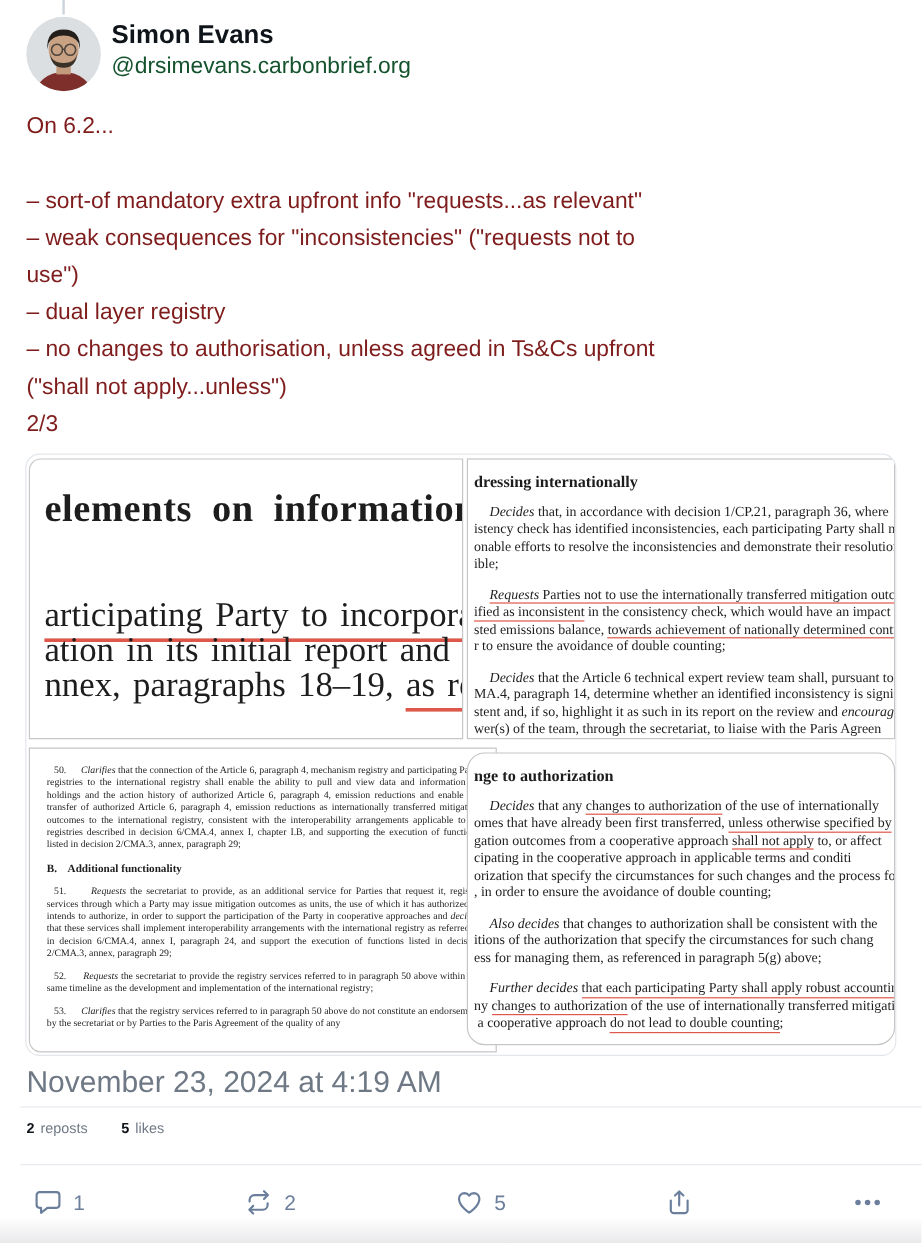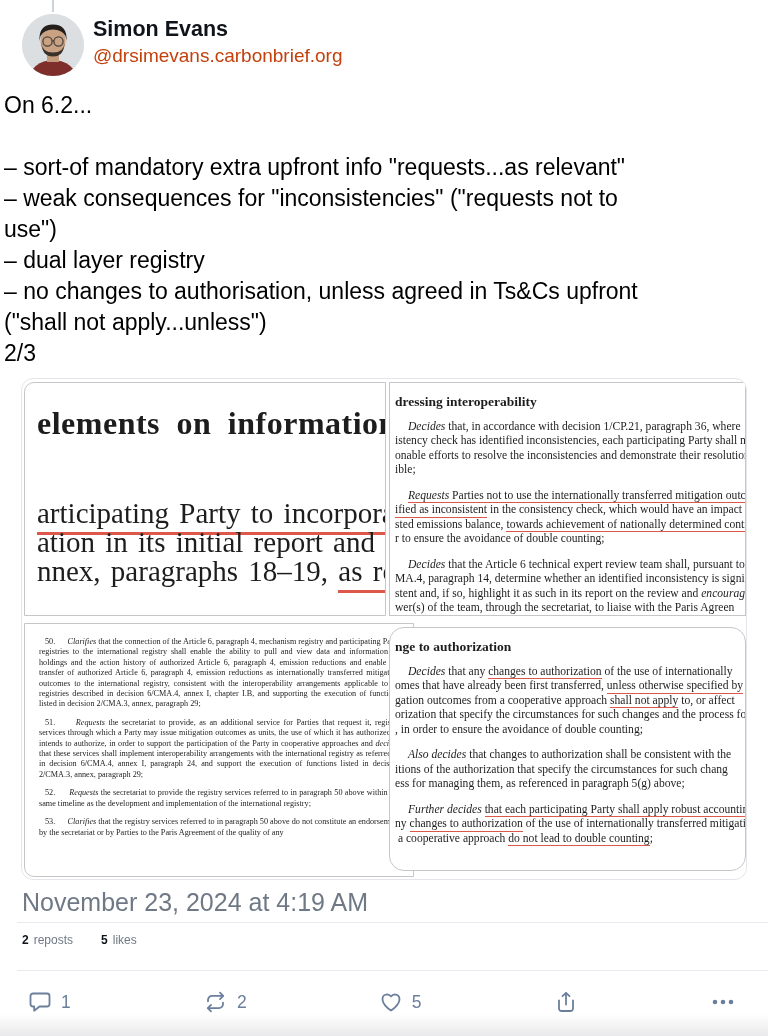--- a/index.html
+++ b/index.html
@@ -3,23 +3,23 @@
 <meta charset="utf-8">
 <style>
   html,body{margin:0;padding:0;background:#fff;}
   .page{position:relative;width:768px;height:1036px;background:#fff;overflow:hidden;
         font-family:"Liberation Sans",sans-serif;color:#0f141a;padding-left:24px;}
   .thread-line{position:absolute;left:52px;top:0;width:2px;height:12px;background:#ccd4db;}
   .avatar{position:absolute;left:22px;top:14px;width:62px;height:62px;border-radius:50%;
           overflow:hidden;background:#dcdfe2;}
   .who{position:absolute;left:93px;top:16px;}
   .name{font-size:21.5px;font-weight:bold;line-height:27px;color:#0f141a;}
-  .handle{font-size:19px;line-height:25px;color:#c2410c;}
-  .post-text{position:absolute;left:4px;top:90px;width:728px;font-size:23px;
-             line-height:31px;white-space:pre-line;color:#000000;}
+  .handle{font-size:19px;line-height:25px;color:#14532d;}
+  .post-text{position:absolute;left:22px;top:90px;width:728px;font-size:19px;
+             line-height:31px;white-space:pre-line;color:#7f1d1d;}
   .attachment{position:absolute;left:21px;top:378px;width:726px;height:502px;
               border-radius:12px;overflow:hidden;background:#fff;border:1px solid #e3e7eb;box-sizing:border-box;}
   .panel{position:absolute;background:#fff;border:1px solid #c6c6c6;overflow:hidden;
          box-sizing:border-box;font-family:"Liberation Serif",serif;color:#1d1d1d;}
   .pnl-lt{left:2px;top:3px;width:362px;height:234px;border-radius:10px 0 0 0;padding:8px 0 0 12px;}
   .pnl-lb{left:2px;top:244px;width:390px;height:254px;border-radius:0 0 0 10px;
           padding:13px 13px 0 14px;font-size:8.2px;line-height:10.4px;text-align:justify;}
   .pnl-rt{left:367px;top:3px;width:357px;height:234px;padding:10px 6px 0 5px;
           font-size:11.6px;line-height:14.5px;}
   .pnl-rb{left:367px;top:248px;width:357px;height:244px;padding:10px 6px 0 5px;
@@ -90,45 +90,47 @@
   <div class="attachment">
     <div class="panel pnl-lt">
         <div class="bigh"><span class="bd">elements on information</span></div>
         <div class="biggap"></div>
         <div class="bigt"><span class="ru">articipating Party to incorporate the el</span></div>
         <div class="bigt"><span>ation in its initial report and any update</span></div>
         <div class="bigt"><span>nnex, paragraphs 18–19, </span><span class="ru">as relevant;</span></div>
       </div>
     <div class="panel pnl-lb">
         <div class="p"><span>50.      </span><span class="it">Clarifies</span><span> that the connection of the Article 6, paragraph 4, mechanism registry and participating Party registries to the international registry shall enable the ability to pull and view data and information on holdings and the action history of authorized Article 6, paragraph 4, emission reductions and enable the transfer of authorized Article 6, paragraph 4, emission reductions as internationally transferred mitigation outcomes to the international registry, consistent with the interoperability arrangements applicable to all registries described in decision 6/CMA.4, annex I, chapter I.B, and supporting the execution of functions listed in decision 2/CMA.3, annex, paragraph 29;</span></div>
+        <div class="ph"><span class="bd">B.    Additional functionality</span></div>
         <div class="p"><span>51.      </span><span class="it">Requests</span><span> the secretariat to provide, as an additional service for Parties that request it, registry services through which a Party may issue mitigation outcomes as units, the use of which it has authorized or intends to authorize, in order to support the participation of the Party in cooperative approaches and </span><span class="it">decides</span><span> that these services shall implement interoperability arrangements with the international registry as referred to in decision 6/CMA.4, annex I, paragraph 24, and support the execution of functions listed in decision 2/CMA.3, annex, paragraph 29;</span></div>
         <div class="p"><span>52.      </span><span class="it">Requests</span><span> the secretariat to provide the registry services referred to in paragraph 50 above within the same timeline as the development and implementation of the international registry;</span></div>
         <div class="p"><span>53.      </span><span class="it">Clarifies</span><span> that the registry services referred to in paragraph 50 above do not constitute an endorsement by the secretariat or by Parties to the Paris Agreement of the quality of any</span></div>
       </div>
     <div class="panel pnl-rt">
-        <div class="dh"><span class="bd">dressing interoperability</span></div>
+        <div class="dh"><span class="bd">dressing internationally</span></div>
         <div class="t ind"><span class="it">Decides</span><span> that, in accordance with decision 1/CP.21, paragraph 36, where</span></div>
         <div class="t"><span>istency check has identified inconsistencies, each participating Party shall m</span></div>
         <div class="t"><span>onable efforts to resolve the inconsistencies and demonstrate their resolution as soo</span></div>
         <div class="t"><span>ible;</span></div>
         <div class="t gap ind"><span class="it ru">Requests</span><span class="ru"> Parties not to use the internationally transferred mitigation outcomes tha</span></div>
         <div class="t"><span class="ru">ified as inconsistent</span><span> in the consistency check, which would have an impact on</span></div>
         <div class="t"><span>sted emissions balance, </span><span class="ru">towards achievement of nationally determined contribution</span></div>
         <div class="t"><span>r to ensure the avoidance of double counting;</span></div>
         <div class="t gap ind"><span class="it">Decides</span><span> that the Article 6 technical expert review team shall, pursuant to deci</span></div>
         <div class="t"><span>MA.4, paragraph 14, determine whether an identified inconsistency is significant an</span></div>
         <div class="t"><span>stent and, if so, highlight it as such in its report on the review and </span><span class="it">encourages</span></div>
         <div class="t"><span>wer(s) of the team, through the secretariat, to liaise with the Paris Agreen</span></div>
         <div class="t"><span>ementation and Compliance Committee with respect to significant and persis</span></div>
       </div>
     <div class="panel pnl-rb">
         <div class="dh"><span class="bd">nge to authorization</span></div>
         <div class="t ind"><span class="it">Decides</span><span> that any </span><span class="ru">changes to authorization</span><span> of the use of internationally</span></div>
         <div class="t"><span>omes that have already been first transferred, </span><span class="ru">unless otherwise specified by</span></div>
         <div class="t"><span>gation outcomes from a cooperative approach </span><span class="ru">shall not apply</span><span> to, or affect</span></div>
+        <div class="t"><span>cipating in the cooperative approach in applicable terms and conditi</span></div>
         <div class="t"><span>orization that specify the circumstances for such changes and the process fo</span></div>
         <div class="t"><span>, in order to ensure the avoidance of double counting;</span></div>
         <div class="t gap ind"><span class="it">Also decides</span><span> that changes to authorization shall be consistent with the</span></div>
         <div class="t"><span>itions of the authorization that specify the circumstances for such chang</span></div>
         <div class="t"><span>ess for managing them, as referenced in paragraph 5(g) above;</span></div>
         <div class="t gap ind"><span class="it">Further decides</span><span> </span><span class="ru">that each participating Party shall apply robust accountin</span></div>
         <div class="t"><span>ny </span><span class="ru">changes to authorization</span><span> of the use of internationally transferred mitigatic</span></div>
         <div class="t"><span> a cooperative approach </span><span class="ru">do not lead to double counting</span><span>;</span></div>
       </div>
   </div>

